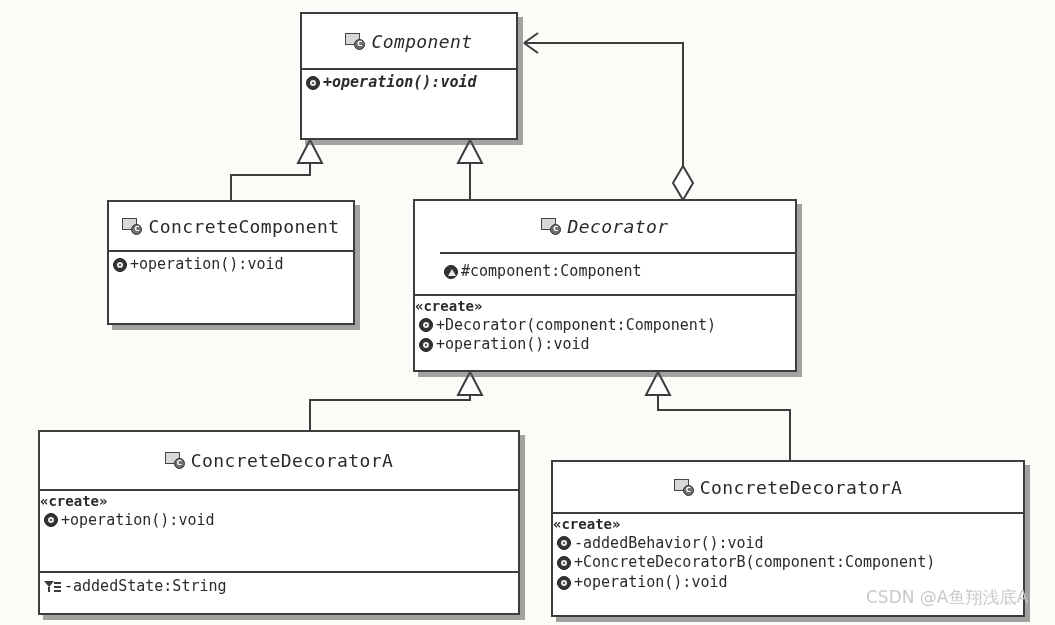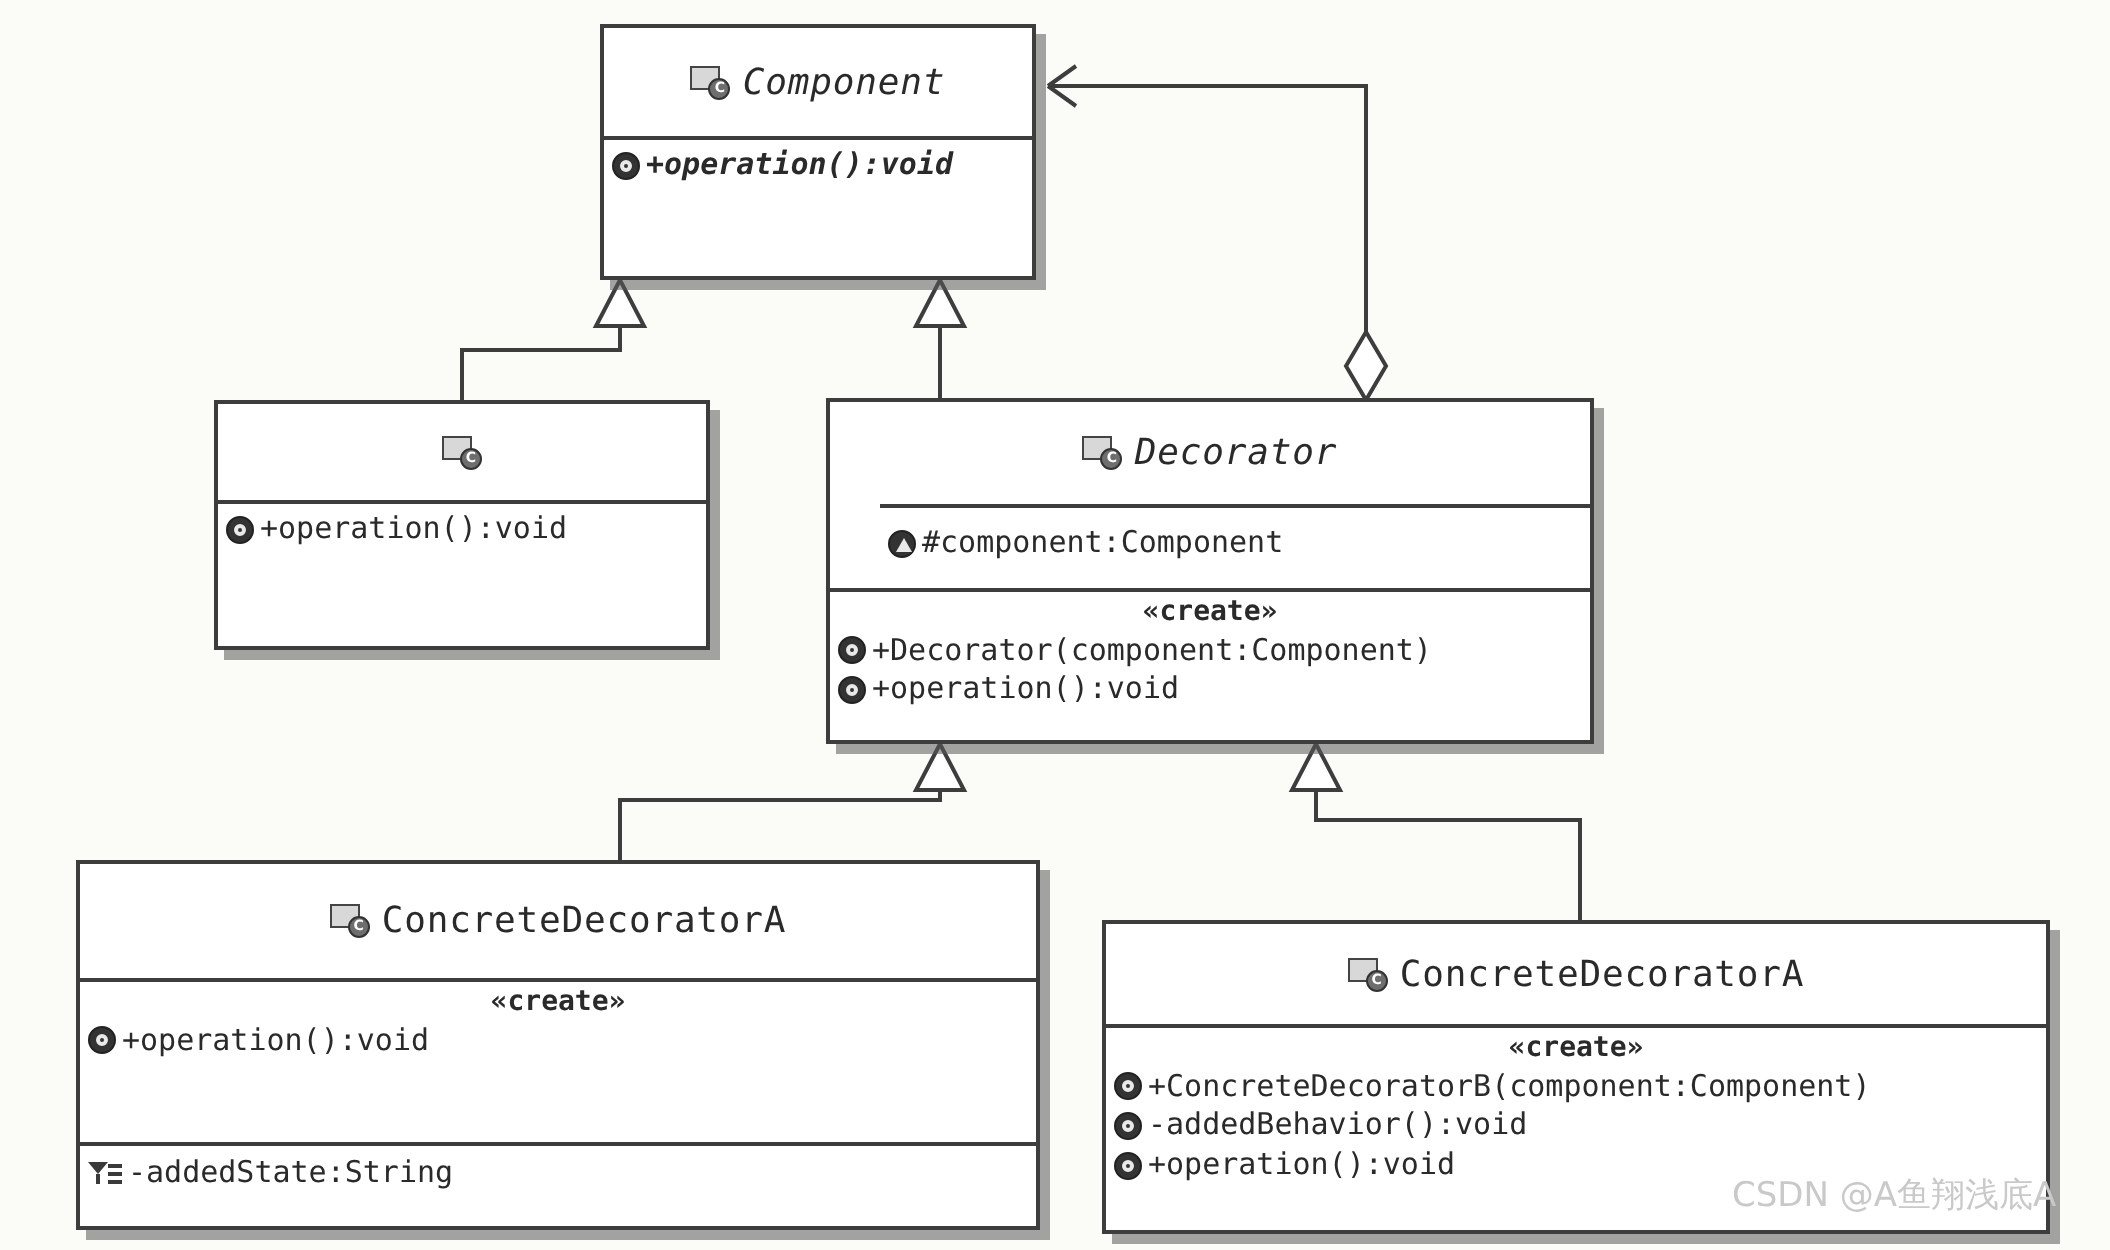--- a/index.html
+++ b/index.html
@@ -43,21 +43,21 @@
     display:flex;align-items:center;gap:3px;
     font-size:15px;color:#2a2a2a;
     white-space:nowrap;
     line-height:1.32;
     padding-left:4px;
     font-family:"DejaVu Sans Mono","Liberation Mono",monospace;
   }
   .member.abstract .mtext{font-style:italic;font-weight:bold;}
   .mtext{display:inline-block;text-align:center;}
   .stereo{
-    text-align:center;
+    text-align:left;
     font-size:14px;
     color:#2a2a2a;
     font-weight:bold;
     line-height:1.25;
     padding-top:2px;
   }
   .members-wrap{padding-top:3px;}
 
   
   .icon{display:inline-block;flex:none;position:relative;}
@@ -160,20 +160,21 @@
       </div>
     </div>
   </div>
 
   <div class="uml-class" style="left:107px;top:200px;width:248px;height:125px;">
     <div class="sec title-row" style="height:48px;">
       <span class="icon icon-class">
         <span class="rect"></span>
           <span class="cbadge">C</span>
       </span>
+      <span class="cls-name">ConcreteComponent</span>
     </div>
     <div class="sec members-wrap" style="height:73px;">
       <div class="member">
         <span class="icon icon-method"></span>
         <span class="mtext">+operation():void</span>
       </div>
     </div>
   </div>
 
   <div class="uml-class" style="left:413px;top:199px;width:384px;height:173px;">
@@ -237,28 +238,28 @@
       <span class="icon icon-class">
         <span class="rect"></span>
           <span class="cbadge">C</span>
       </span>
       <span class="cls-name">ConcreteDecoratorA</span>
     </div>
     <div class="sec" style="height:107px;">
       <div class="stereo">«create»</div>
       <div class="member">
         <span class="icon icon-method"></span>
+        <span class="mtext">-addedBehavior():void</span>
+      </div>
+      <div class="member">
+        <span class="icon icon-method"></span>
         <span class="mtext">+ConcreteDecoratorB(component:Component)</span>
       </div>
       <div class="member">
         <span class="icon icon-method"></span>
-        <span class="mtext">-addedBehavior():void</span>
-      </div>
-      <div class="member">
-        <span class="icon icon-method"></span>
         <span class="mtext">+operation():void</span>
       </div>
     </div>
   </div>
 
   <div class="watermark" style="left:866px;top:586px;">CSDN @A鱼翔浅底A</div>
 
 </div>
 
 </body></html>

